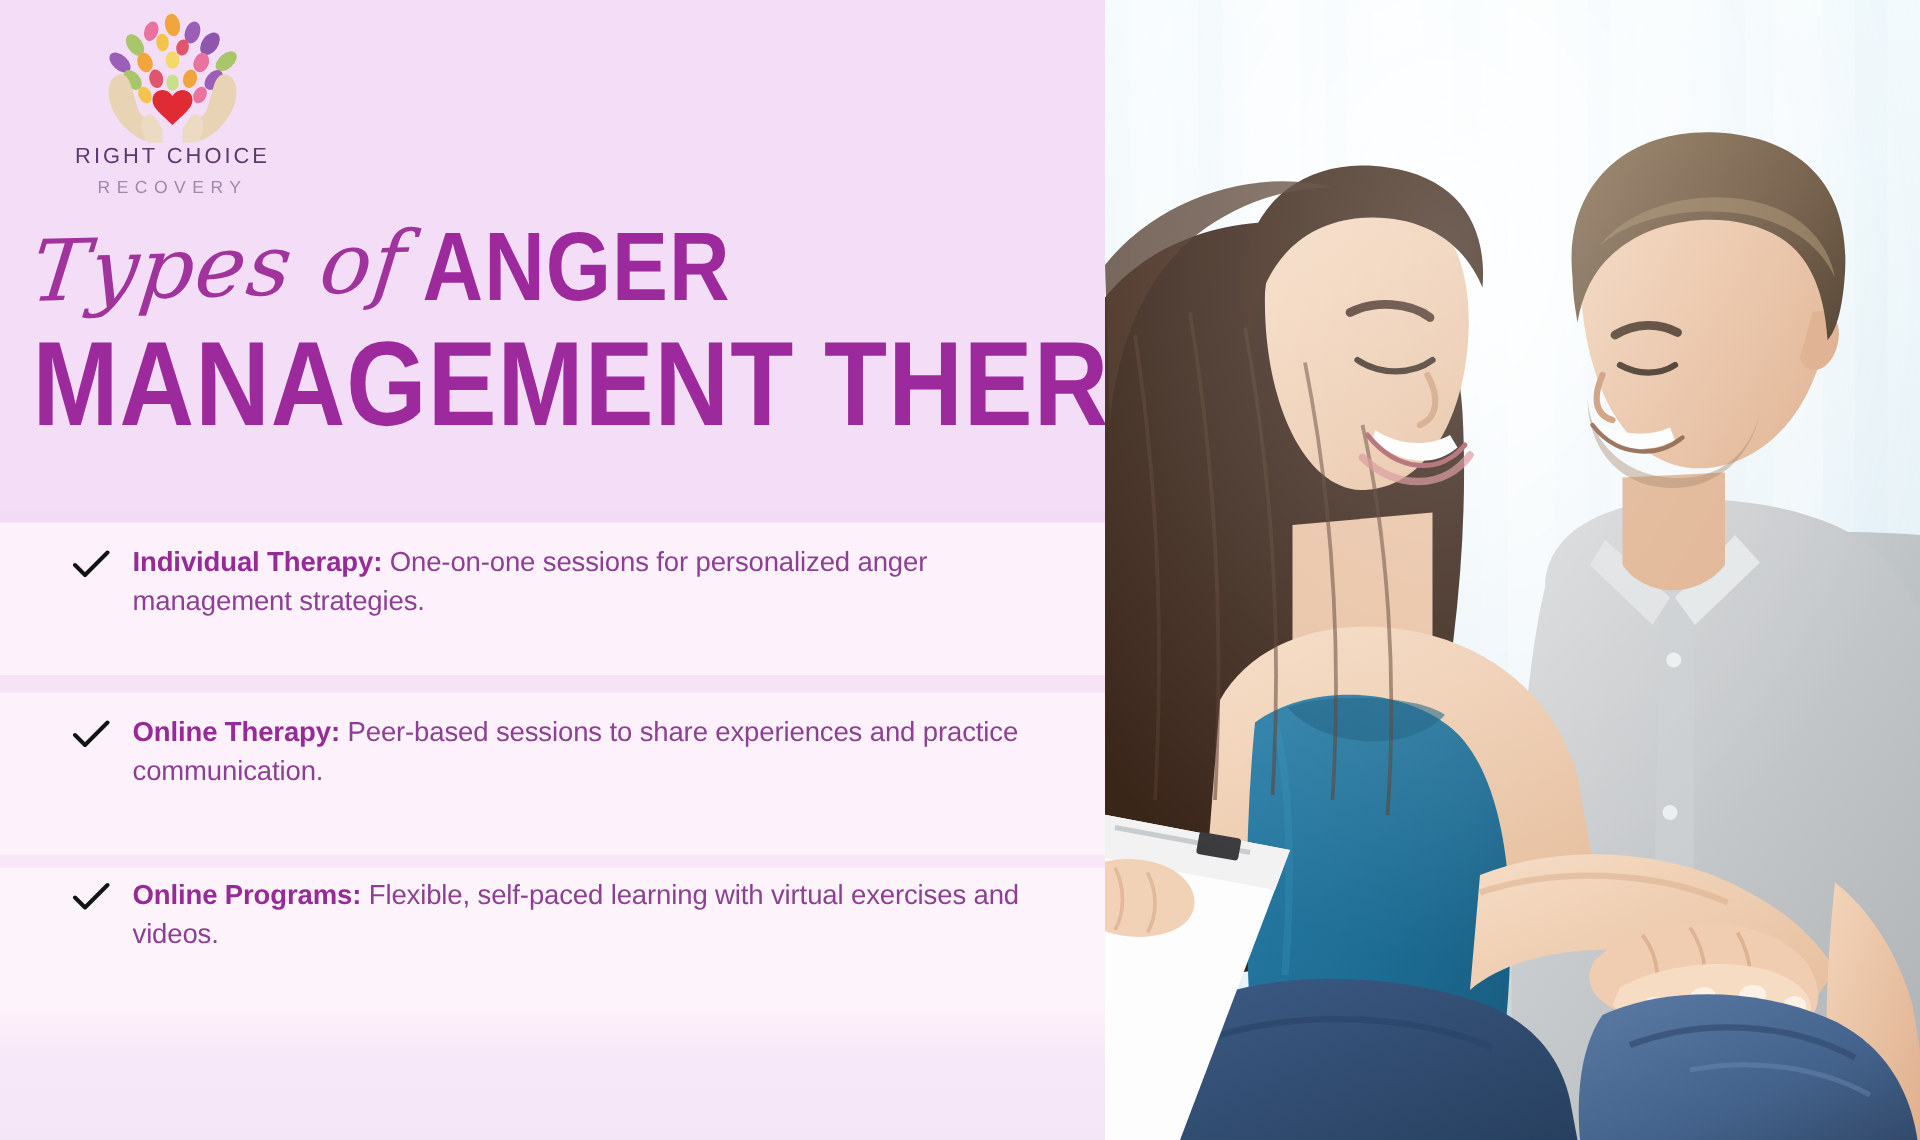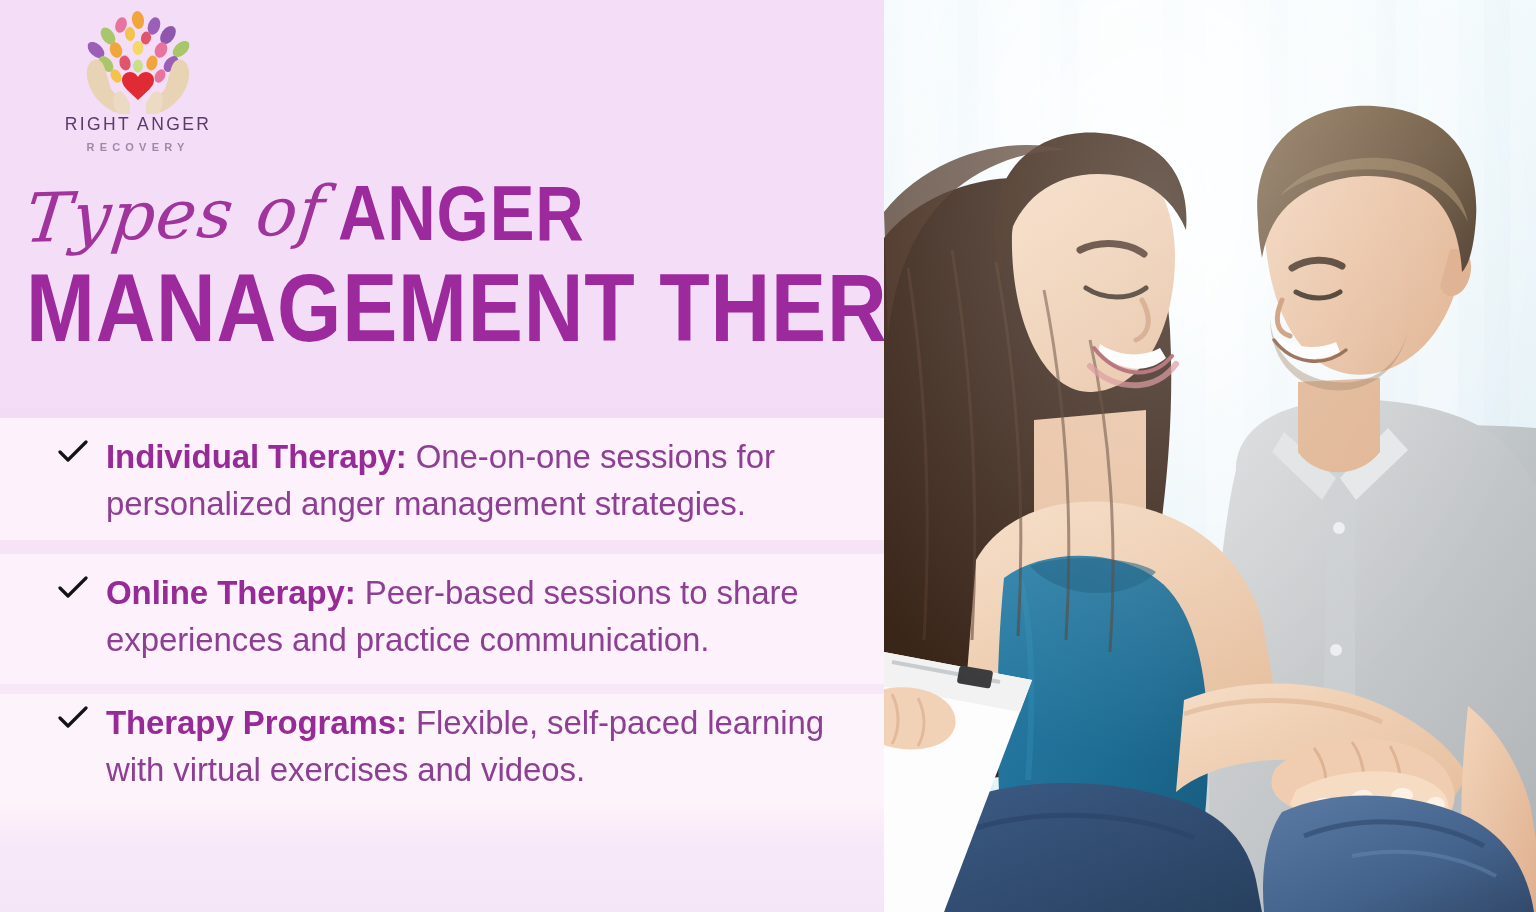--- a/index.html
+++ b/index.html
@@ -42,21 +42,21 @@
     position:absolute; left:18px; top:8px;
     width:240px; height:155px;
     text-align:center;
   }
   .logo-mark { width:240px; height:108px; display:block; }
   .logo-name {
     font-size:17.5px; letter-spacing:2.4px; font-weight:400;
     color:#5c3a6b; margin-top:-2px;
   }
   .logo-sub {
-    font-size:11px; letter-spacing:5.2px; font-weight:700;
+    font-size:14px; letter-spacing:5.2px; font-weight:400;
     color:#9e8aa8; margin-top:6px;
   }
 
   
   .headline { position:absolute; left:26px; top:160px; width:840px; }
   .script-line {
     display:flex; align-items:flex-end; gap:14px;
     height:92px;
   }
   .script {
@@ -88,21 +88,21 @@
     display:flex; align-items:flex-start; gap:18px;
   }
   .bullet-1 { top:16px; }
   .bullet-2 { top:152px; }
   .bullet-3 { top:282px; }
 
   .check { flex:0 0 30px; padding-top:6px; }
   .check svg { display:block; }
 
   .btext {
-    font-size:33px; line-height:1.42;
+    font-size:22px; line-height:1.42;
     color:#8d3f93; font-weight:400;
     letter-spacing:-0.1px;
   }
   .blabel { font-weight:700; color:#962a97; }
 
   
   .photo {
     position:relative;
     width:652px; height:912px;
     flex:0 0 652px;
@@ -152,21 +152,21 @@
           <ellipse cx="142" cy="68" rx="5" ry="7" fill="#e8739f" transform="rotate(28 142 68)"></ellipse>
         </g>
 
         <path d="M120 92 C112 84 104 79 104 72 C104 67 108 64 112 64 C116 64 119 67 120 69 C121 67 124 64 128 64 C132 64 136 67 136 72 C136 79 128 84 120 92 Z" fill="#e02b35"></path>
 
         <path d="M96 104 C84 98 74 88 70 74 C67 63 70 54 76 52 C81 50 85 54 87 61 L92 78 C93 82 95 84 98 86 L104 90 C108 93 110 97 110 102 L110 106 Z" fill="#e8d3b5"></path>
         <path d="M144 104 C156 98 166 88 170 74 C173 63 170 54 164 52 C159 50 155 54 153 61 L148 78 C147 82 145 84 142 86 L136 90 C132 93 130 97 130 102 L130 106 Z" fill="#e8d3b5"></path>
         <path d="M100 106 C96 100 94 94 96 88 C98 83 103 82 106 86 L112 95 L112 106 Z" fill="#ecdac2"></path>
         <path d="M140 106 C144 100 146 94 144 88 C142 83 137 82 134 86 L128 95 L128 106 Z" fill="#ecdac2"></path>
       </svg>
-      <div class="logo-name">RIGHT ANGER</div>
+      <div class="logo-name">RIGHT CHOICE</div>
       <div class="logo-sub">RECOVERY</div>
     </div>
 
     <div class="headline">
       <div class="script-line">
         <span class="script">Types of</span>
         <span class="big1">ANGER</span>
       </div>
       <span class="big2">MANAGEMENT THERAPY</span>
     </div>
@@ -190,21 +190,21 @@
         </span>
         <span class="btext"><span class="blabel">Online Therapy:</span><span> Peer-based sessions to share experiences and practice communication.</span></span>
       </div>
 
       <div class="bullet bullet-3">
         <span class="check">
           <svg width="30" height="24" viewBox="0 0 30 24">
             <path d="M2 12 L10 20 L28 2" stroke="#131313" stroke-width="3.2" fill="none" stroke-linecap="round" stroke-linejoin="round"></path>
           </svg>
         </span>
-        <span class="btext"><span class="blabel">Therapy Programs:</span><span> Flexible, self-paced learning with virtual exercises and videos.</span></span>
+        <span class="btext"><span class="blabel">Online Programs:</span><span> Flexible, self-paced learning with virtual exercises and videos.</span></span>
       </div>
 
     </div>
   </div>
 
   <div class="photo">
     <svg width="652" height="912" viewBox="0 0 652 912">
       <defs>
         <linearGradient id="win" x1="0" y1="0" x2="0" y2="1">
           <stop offset="0%" stop-color="#f2fafd"></stop>

